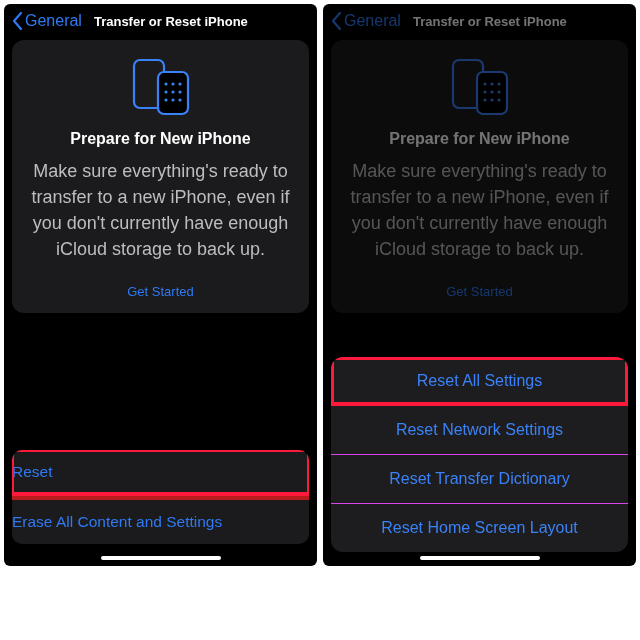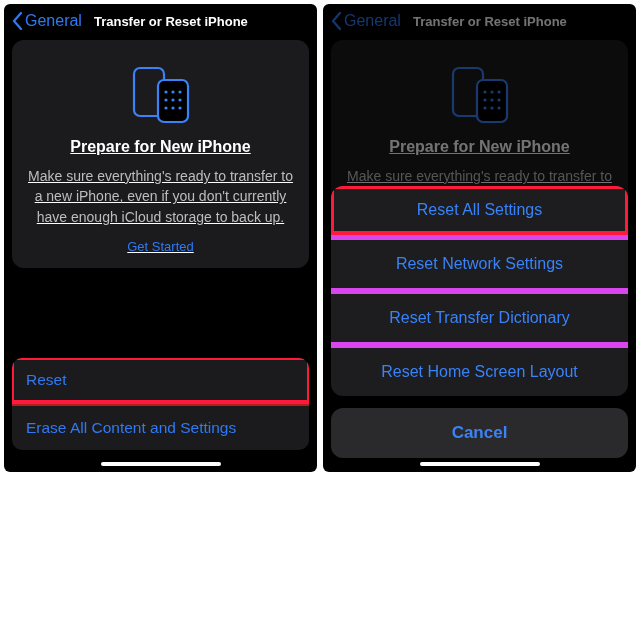--- a/index.html
+++ b/index.html
@@ -4,21 +4,21 @@
 <style>
   * { box-sizing: border-box; margin: 0; padding: 0; }
   body {
     width: 640px; height: 640px;
     background: #fff;
     font-family: -apple-system, "Helvetica Neue", Arial, sans-serif;
     overflow: hidden;
   }
   .wrap {
     display: flex; gap: 6px;
-    width: 632px; height: 468px;
+    width: 632px; height: 562px;
     margin: 4px;
   }
   .phone {
     position: relative;
     flex: 1 1 0;
     background: #000;
     border-radius: 6px;
     overflow: hidden;
     display: flex; flex-direction: column;
     padding: 0 8px;
@@ -32,63 +32,62 @@
   .chev {
     width: 11px; height: 18px;
     display: inline-block;
   }
   .chev svg { display:block; }
   .back { color: #2f7af4; font-size: 16px; margin-left: -2px; }
   .title { color: #fff; font-size: 13px; font-weight: 600; margin-left: 8px; }
   .card {
     background: #1b1b1d;
     border-radius: 12px;
-    padding: 26px 14px 14px 14px;
+    padding: 18px 14px 14px 14px;
     color: #fff;
     text-align: center;
-    text-decoration: underline;
   }
   .devices { display:flex; justify-content:center; margin-bottom:14px; }
   .devices svg { display:block; }
   .card h2 { font-size: 16px; font-weight: 600; margin-bottom: 10px; }
-  .card p { font-size: 14px; color: #bdbdbf; line-height: 1.45; margin-bottom: 6px; }
+  .card p { font-size: 18px; color: #bdbdbf; line-height: 1.45; margin-bottom: 16px; }
   .getstarted { color:#2f7af4; font-size: 13px; padding: 6px 0 0 0; }
   .spacer { flex: 1 1 auto; }
   .row {
     background: #1b1b1d;
     color: #2f7af4;
     font-size: 15.5px;
-    padding: 13px 14px;
+    padding: 13px 0;
     border-radius: 0;
   }
-  .row + .row { border-top: 4px solid #b91c1c; }
+  .row + .row { border-top: 6px solid #b91c1c; }
   .rowgroup { border-radius: 10px; overflow: hidden; margin-bottom: 8px; }
   .hl { outline: 4px solid #ff1a3c; outline-offset: -2px; }
   .home-ind {
     position: absolute; left: 50%; transform: translateX(-50%);
     bottom: 6px; width: 120px; height: 4px;
     background: #fff; border-radius: 3px;
   }
   
   .sheet {
     position: absolute; left: 8px; right: 8px; bottom: 14px;
-    display: flex; flex-direction: column; gap: 12px;
+    display: flex; flex-direction: column; gap: 4px;
   }
   .sheet .opts {
     background: #1d1d1f;
     border-radius: 12px;
     overflow: hidden;
   }
   .opt {
     color: #3a82f7;
     font-size: 16px;
     text-align: center;
     padding: 15px 8px;
   }
-  .opt + .opt { border-top: 6px solid #d946ef; }
+  .opt + .opt { border-top: 1px solid #d946ef; }
   .opt.hlopt { outline: 4px solid #ff1a3c; outline-offset: -3px; }
   .cancel {
     background: #2a2a2c;
     color: #3a82f7;
     font-size: 17px; font-weight: 600;
     text-align: center;
     padding: 15px 8px;
     border-radius: 12px;
   }
 </style>
@@ -172,19 +171,18 @@
       <div class="getstarted">Get Started</div>
     </div>
 
     <div class="sheet">
       <div class="opts">
         <div class="opt hlopt">Reset All Settings</div>
         <div class="opt">Reset Network Settings</div>
         <div class="opt">Reset Transfer Dictionary</div>
         <div class="opt">Reset Home Screen Layout</div>
       </div>
-      <div class="cancel">Cancel</div>
     </div>
 
     <div class="home-ind"></div>
   </div>
 
 </div>
 
 </body></html>

